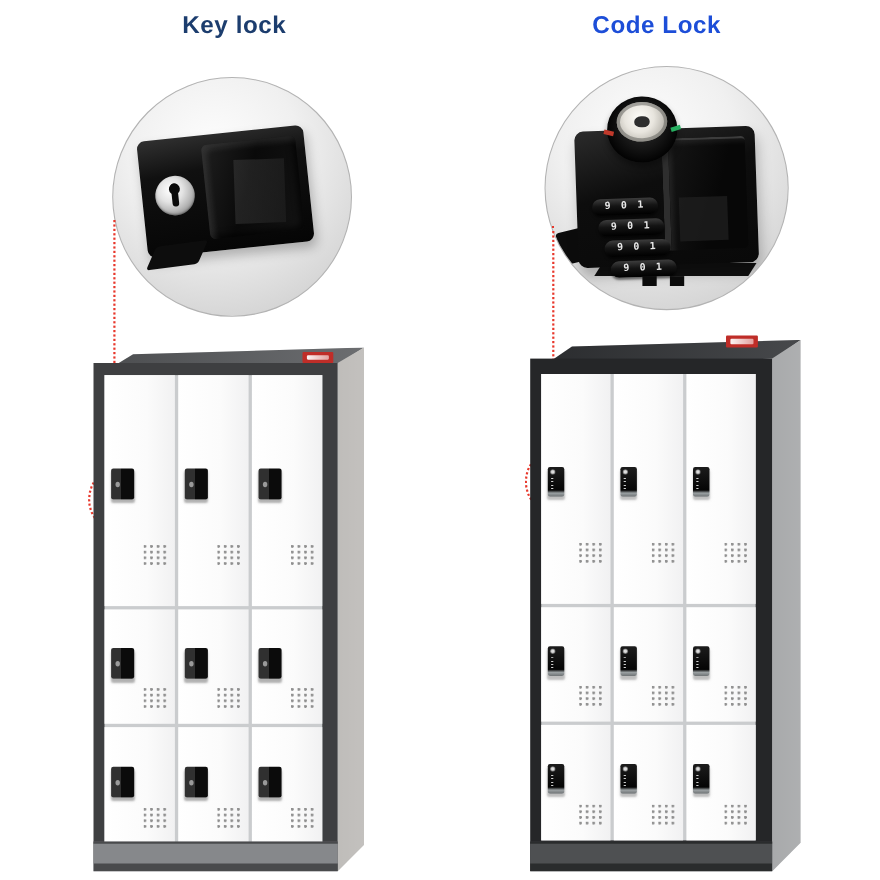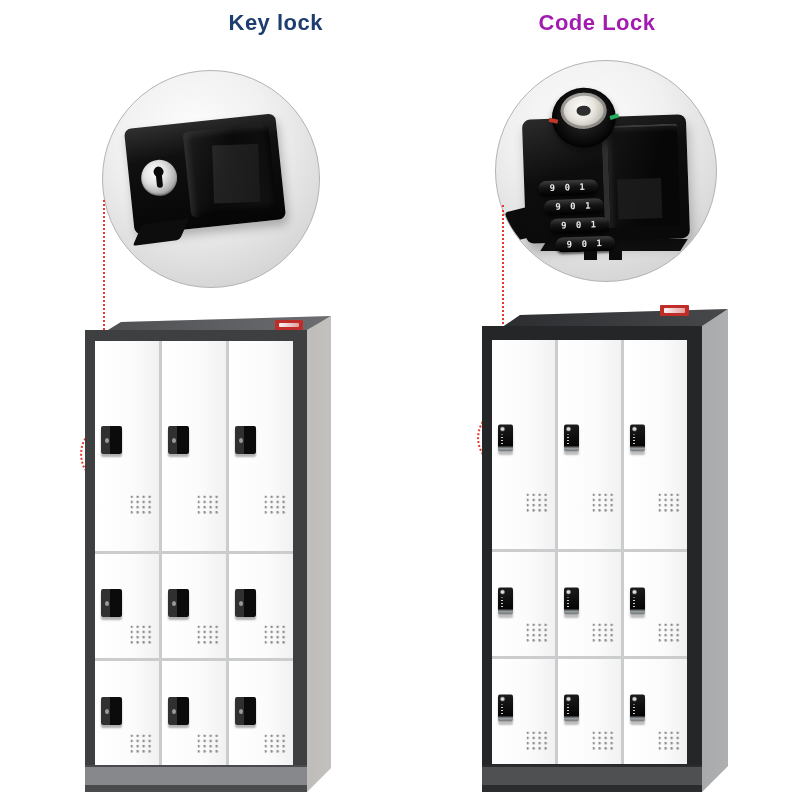--- a/index.html
+++ b/index.html
@@ -2,21 +2,21 @@
 <html><head>
 <meta charset="utf-8">
 <style>
   html,body{margin:0;padding:0;background:#fff;}
   .canvas{position:relative;width:800px;height:800px;background:#fff;overflow:hidden;
           font-family:"Liberation Sans",sans-serif;}
 
   
   .title{position:absolute;top:10px;font-size:22px;font-weight:bold;color:#1c3d6e;
          text-align:center;letter-spacing:.5px;}
-  .title-key{left:103px;width:220px;text-align:right;}
+  .title-key{left:103px;width:220px;}
   .title-code{left:487px;width:220px;}
 
   
   .closeup{position:absolute;border-radius:50%;border:1px solid #b3b3b3;overflow:hidden;
            background:radial-gradient(circle at 42% 30%,#fdfdfd 0%,#f0f0f0 40%,#d6d6d6 78%,#c6c6c6 100%);}
   .closeup-key{left:102px;top:70px;width:216px;height:216px;}
   .closeup-code{left:495px;top:60px;width:220px;height:220px;}
 
   
   .kl-body{position:absolute;left:26px;top:50px;width:152px;height:106px;transform:rotate(-6deg);
@@ -121,21 +121,21 @@
   .cab-right .badge{left:178px;top:13px;width:29px;height:11px;}
   .badge::after{content:"";position:absolute;inset:3px 4px;
         background:linear-gradient(90deg,rgba(255,255,255,.95),rgba(255,255,255,.55));border-radius:1px;}
 </style>
 </head>
 <body>
 
 <div class="canvas">
 
   <div class="title title-key" style="color: rgb(28, 61, 110);">Key lock</div>
-  <div class="title title-code" style="color: #a21caf;">Code Lock</div>
+  <div class="title title-code" style="color: #1d4ed8;">Code Lock</div>
 
   <div class="closeup closeup-key">
     <div class="kl-body">
       <div class="kl-keyhole">
         <span class="kl-slot"></span>
       </div>
       <div class="kl-cavity"></div>
     </div>
     <div class="kl-foot"></div>
   </div>

